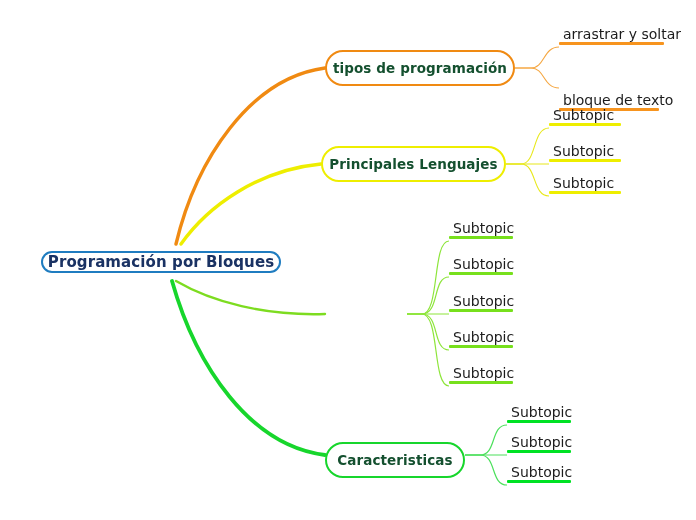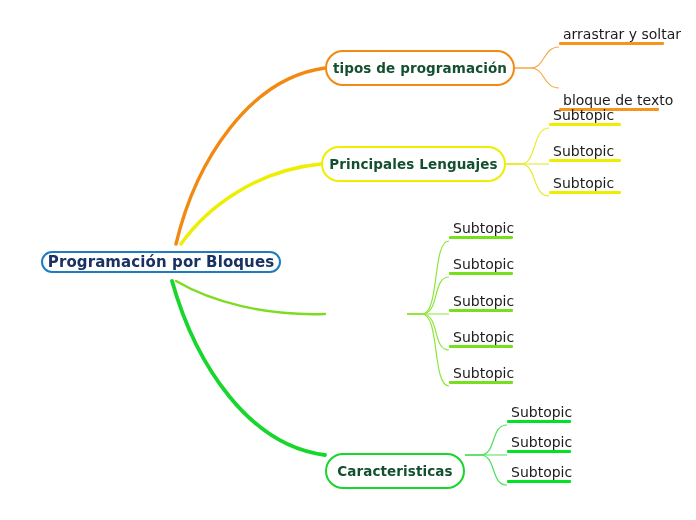--- a/index.html
+++ b/index.html
@@ -81,21 +81,21 @@
     border-color: #eeee00;
   }
   .branch-partes {
     left: 325px;
     top: 296px;
     width: 82px;
     border-color: #7ddc20;
   }
   .branch-caracteristicas {
     left: 325px;
-    top: 453px;
+    top: 442px;
     width: 140px;
     border-color: #17d62c;
   }
 
   
   .leaf {
     position: absolute;
     z-index: 5;
   }
   .leaf-text {

